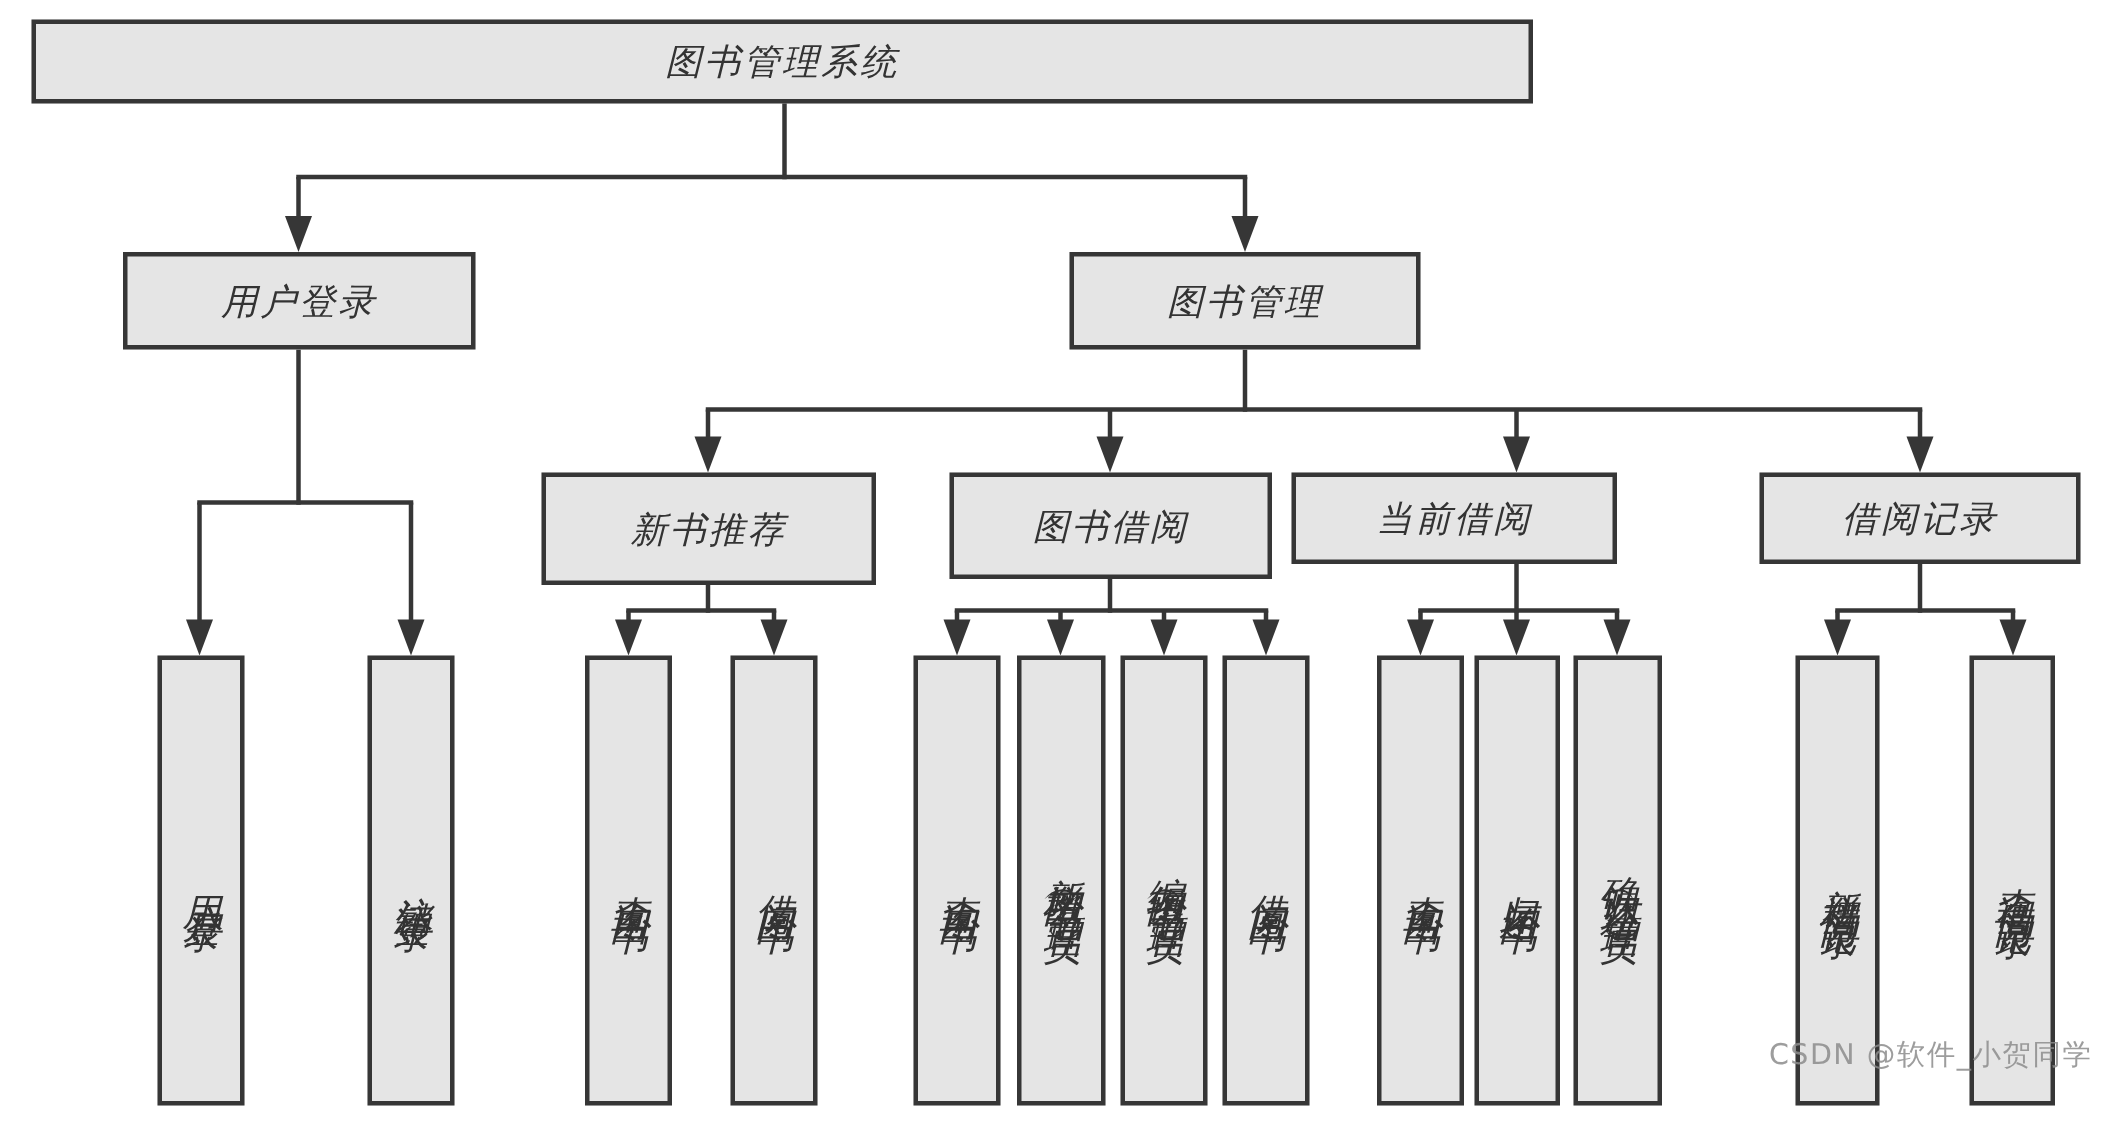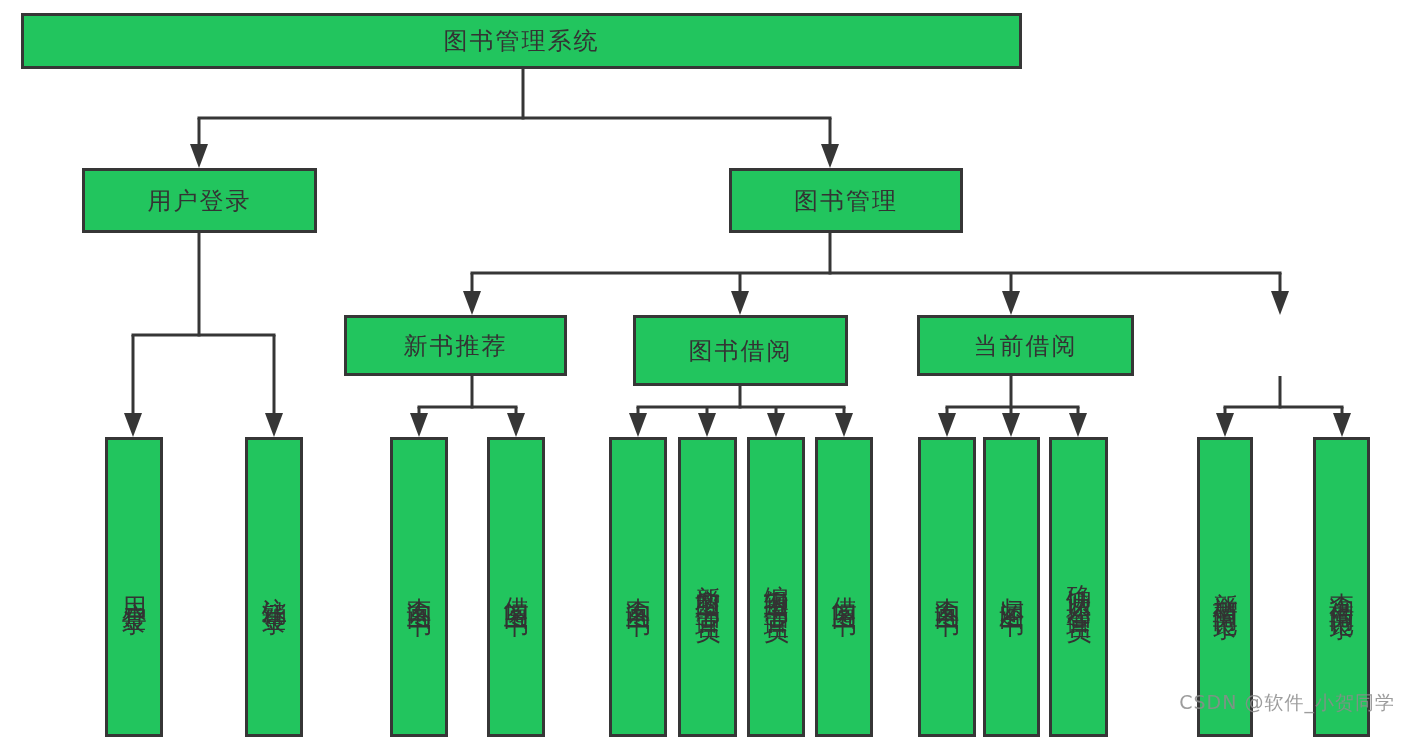--- a/index.html
+++ b/index.html
@@ -18,26 +18,27 @@
   #connectors {
     position: absolute;
     left: 0;
     top: 0;
     z-index: 1;
   }
   .node {
     position: absolute;
     box-sizing: border-box;
     border: 3px solid #363636;
-    background: #22c55e;
+    background: #e5e5e5;
     color: #333333;
     display: flex;
     align-items: center;
     justify-content: center;
     z-index: 2;
+    font-style: italic;
   }
   .h-label {
     font-size: 24px;
     letter-spacing: 2px;
     white-space: nowrap;
   }
   .v-label {
     writing-mode: vertical-rl;
     text-orientation: mixed;
     font-size: 25px;
@@ -150,32 +151,35 @@
     </g>
   </svg>
 
   <div class="node" style="left:21px; top:13px; width:1001px; height:56px;">
     <span class="h-label">图书管理系统</span>
   </div>
 
   <div class="node" style="left:82px; top:168px; width:235px; height:65px;">
     <span class="h-label">用户登录</span>
   </div>
-  <div class="node" style="left:713px; top:168px; width:234px; height:65px;margin-left:16px;">
+  <div class="node" style="left:713px; top:168px; width:234px; height:65px;">
     <span class="h-label">图书管理</span>
   </div>
 
-  <div class="node" style="left:344px; top:315px; width:223px; height:61px;">
+  <div class="node" style="left:361px; top:315px; width:223px; height:75px;">
     <span class="h-label">新书推荐</span>
   </div>
   <div class="node" style="left:633px; top:315px; width:215px; height:71px;">
     <span class="h-label">图书借阅</span>
   </div>
-  <div class="node" style="left:917px; top:315px; width:217px; height:61px;align-items:center;">
+  <div class="node" style="left:861px; top:315px; width:217px; height:61px;align-items:center;">
     <span class="h-label">当前借阅</span>
+  </div>
+  <div class="node" style="left:1173px; top:315px; width:214px; height:61px;">
+    <span class="h-label">借阅记录</span>
   </div>
 
   <div class="node" style="left:105px; top:437px; width:58px; height:300px;">
     <span class="v-label">用户登录</span>
   </div>
   <div class="node" style="left:245px; top:437px; width:58px; height:300px;">
     <span class="v-label">注销登录</span>
   </div>
 
   <div class="node" style="left:390px; top:437px; width:58px; height:300px;">

